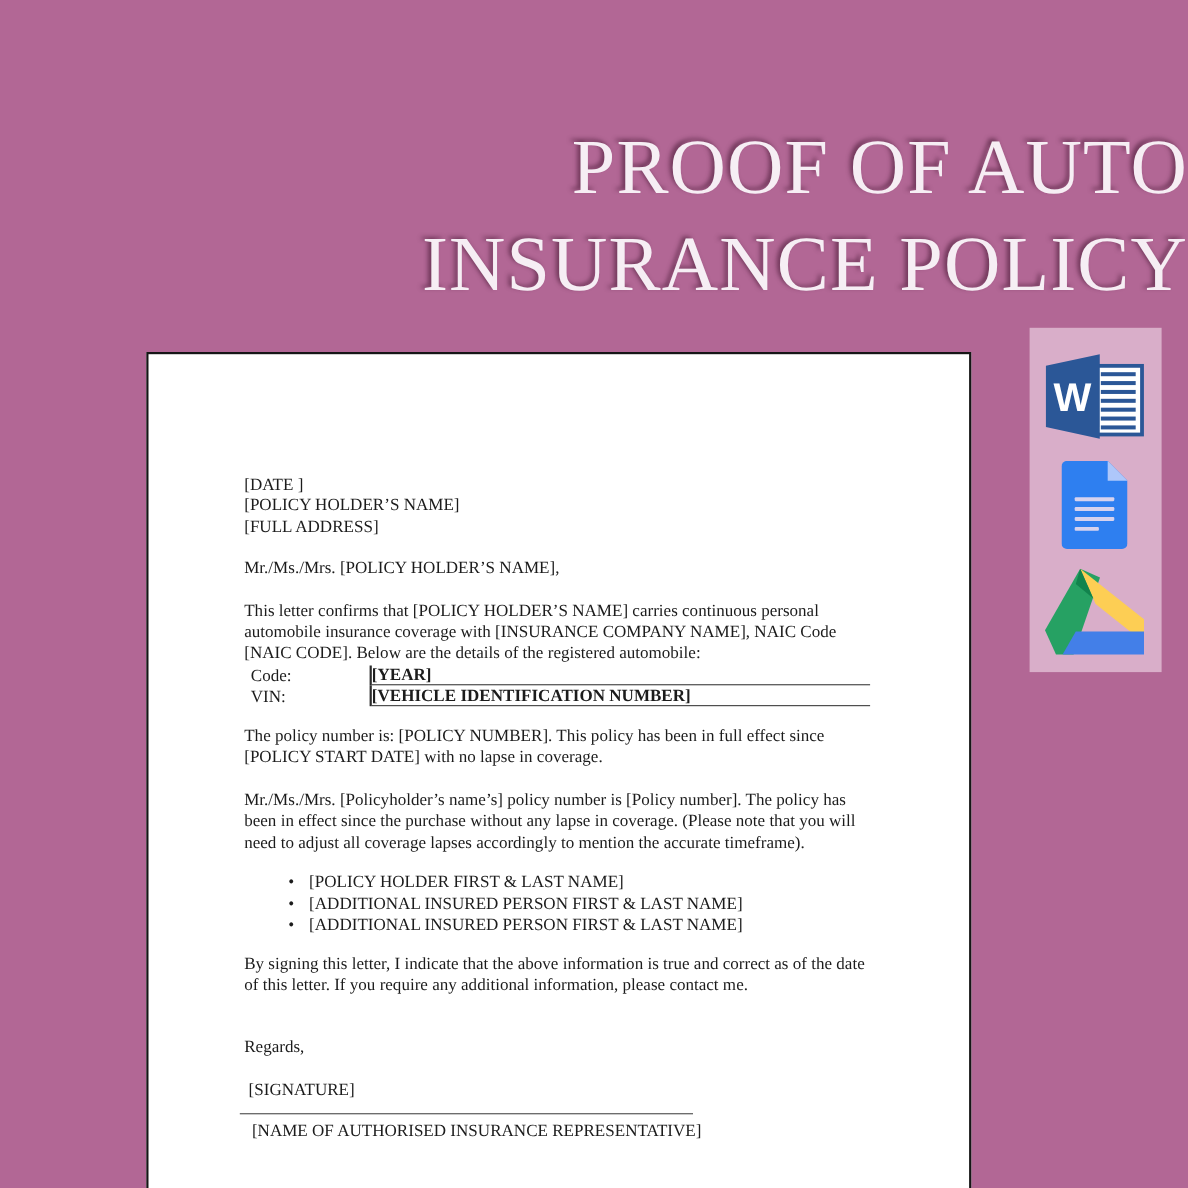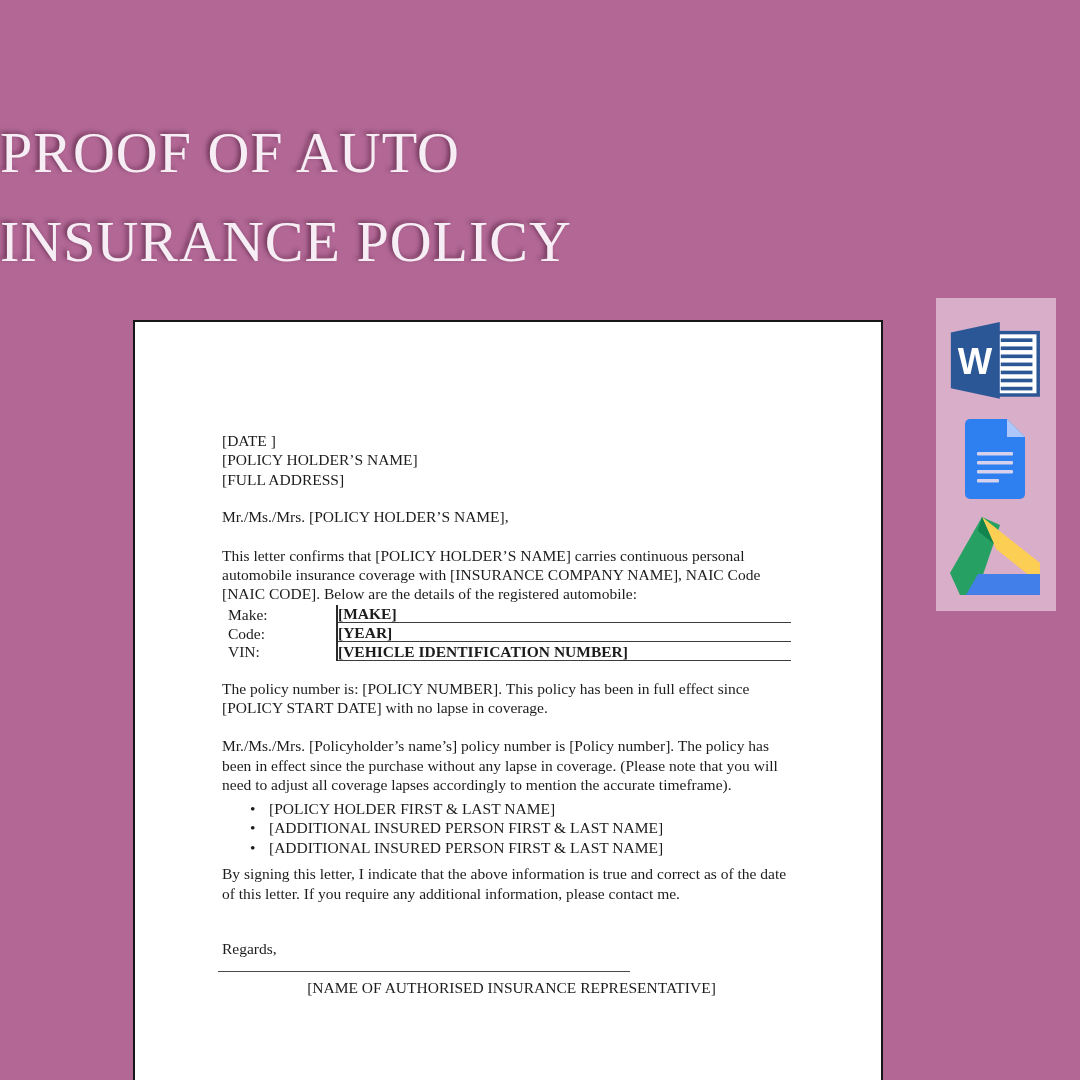--- a/index.html
+++ b/index.html
@@ -2,22 +2,22 @@
 <html><head>
 <meta charset="utf-8">
 <style>
   html,body{margin:0;padding:0;}
   .canvas{
     position:relative;width:1080px;height:1080px;overflow:hidden;
     background:#b26795;font-family:"Liberation Serif",serif;
   }
   
   .hero{
-    position:absolute;top:108px;left:0;width:1080px;text-align:left;
-    color:#f6eef4;font-size:58px;line-height:89px;font-weight:normal;
+    position:absolute;top:108px;left:0;width:1080px;text-align:right;
+    color:#f6eef4;font-size:71px;line-height:89px;font-weight:normal;
     text-shadow:-3px -2px 4px rgba(88,38,68,.70);
     letter-spacing:1px;
   }
   
   .page{
     position:absolute;left:133px;top:320px;width:750px;height:800px;
     background:#ffffff;border:2px solid #161616;box-sizing:border-box;
     color:#1c1c1c;
   }
   .doc{
@@ -38,34 +38,34 @@
   }
   td.veh-label{width:108px;}
   td.veh-value{
     width:453px;font-weight:bold;padding-left:7px;
     border-left:2px solid #2b2b2b;border-bottom:1.5px solid #3c3c3c;
   }
   .p2{margin-top:18px;}
   .p3{margin-top:19px;}
   .insured-line{}
   ul.insured{
-    margin:4px;padding:0 0 0 43px;list-style:none;
+    margin:16px;padding:0 0 0 43px;list-style:none;
   }
   ul.insured li{line-height:19.6px;position:relative;}
   ul.insured li::before{
     content:"\2022";position:absolute;left:-19px;top:0;
   }
   .p4{margin-top:7px;}
   .regards{margin-top:36px;}
   .sig{margin-top:20px;margin-left:4px;}
   .sig-line{
     margin-top:12px;margin-left:-4px;width:412px;height:0;
     border-top:1.5px solid #4a4a4a;
   }
-  .rep-name{margin-top:6px;margin-left:7px;text-align:center;}
+  .rep-name{margin-top:6px;margin-left:7px;}
   
   .icon-panel{
     position:absolute;left:936px;top:298px;width:120px;height:313px;
     background:#d9aec9;
   }
   .icon-panel svg{position:absolute;display:block;}
   .word-icon{left:11px;top:20px;}
   .docs-icon{left:29px;top:121px;}
   .drive-icon{left:12px;top:219px;}
 </style>
@@ -86,24 +86,20 @@
       <div class="addr-line">[POLICY HOLDER’S NAME]</div>
       <div class="addr-line">[FULL ADDRESS]</div>
 
       <div class="salutation">Mr./Ms./Mrs. [POLICY HOLDER’S NAME],</div>
 
       <div class="p1">This letter confirms that [POLICY HOLDER’S NAME] carries continuous personal automobile insurance coverage with [INSURANCE COMPANY NAME], NAIC Code [NAIC CODE]. Below are the details of the registered automobile:</div>
 
       <table class="veh">
         <tbody>
           <tr>
-            <td class="veh-label">Make:</td>
-            <td class="veh-value">[MAKE]</td>
-          </tr>
-          <tr>
             <td class="veh-label">Code:</td>
             <td class="veh-value">[YEAR]</td>
           </tr>
           <tr>
             <td class="veh-label">VIN:</td>
             <td class="veh-value">[VEHICLE IDENTIFICATION NUMBER]</td>
           </tr>
         </tbody>
       </table>
 
@@ -114,20 +110,21 @@
       <ul class="insured">
         <li>[POLICY HOLDER FIRST &amp; LAST NAME]</li>
         <li>[ADDITIONAL INSURED PERSON FIRST &amp; LAST NAME]</li>
         <li>[ADDITIONAL INSURED PERSON FIRST &amp; LAST NAME]</li>
       </ul>
 
       <div class="p4">By signing this letter, I indicate that the above information is true and correct as of the date of this letter. If you require any additional information, please contact me.</div>
 
       <div class="regards">Regards,</div>
 
+      <div class="sig">[SIGNATURE]</div>
       <div class="sig-line"></div>
       <div class="rep-name">[NAME OF AUTHORISED INSURANCE REPRESENTATIVE]</div>
 
     </div>
   </div>
 
   <div class="icon-panel">
 
     <svg class="word-icon" width="96" height="82" viewBox="0 0 100 85" xmlns="http://www.w3.org/2000/svg">
       <rect x="50" y="15" width="45" height="65" fill="#ffffff" stroke="#2b5797" stroke-width="3.6"></rect>

